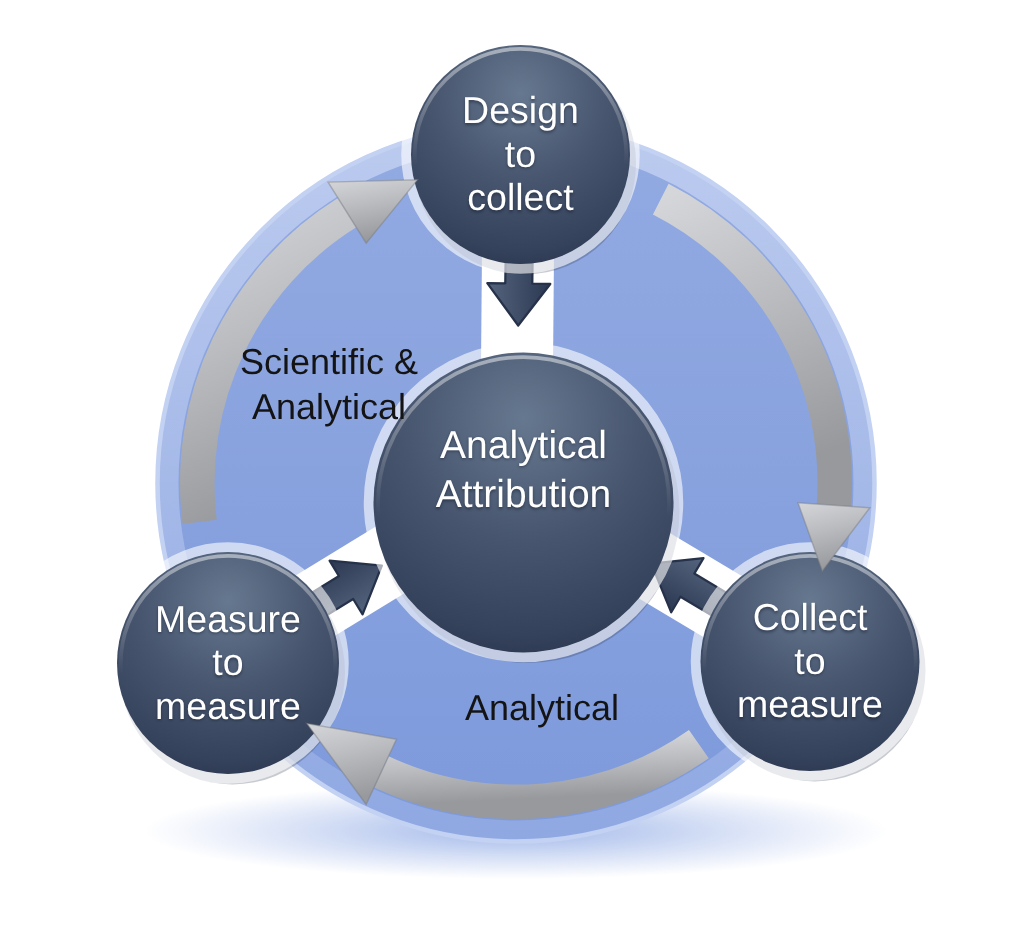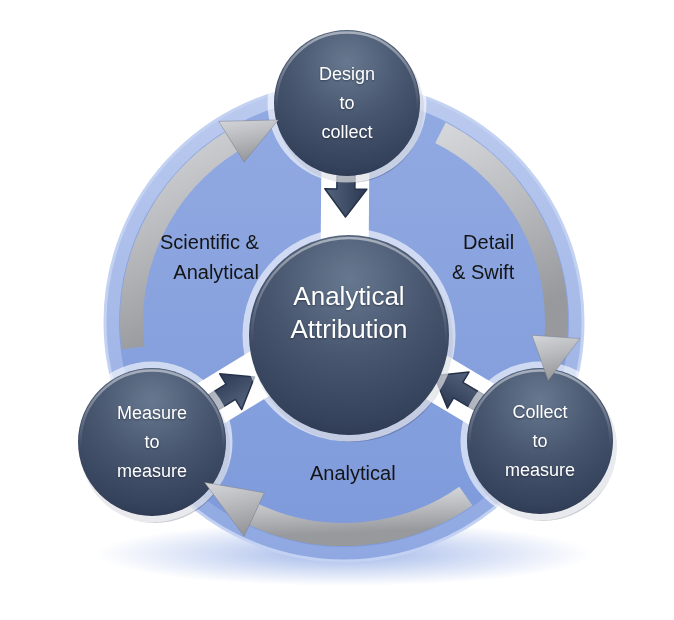--- a/index.html
+++ b/index.html
@@ -2,25 +2,25 @@
 <html><head>
 <meta charset="utf-8">
 <style>
   html,body{margin:0;padding:0;background:#ffffff;}
   .stage{
     position:relative;width:674px;height:620px;overflow:hidden;background:#ffffff;
     font-family:"Liberation Sans", sans-serif;
   }
   .stage svg{position:absolute;left:0;top:0;}
   .sector-label{
-    position:absolute;color:#141414;font-size:20px;line-height:30px;
-    white-space:nowrap;text-align:right;
+    position:absolute;color:#141414;font-size:24px;line-height:30px;
+    white-space:nowrap;text-align:center;
   }
   .node-label{
-    position:absolute;color:#ffffff;text-align:center;font-size:18px;line-height:29px;
+    position:absolute;color:#ffffff;text-align:center;font-size:25px;line-height:29px;
     text-shadow:0 1px 2px rgba(10,18,34,.45);white-space:nowrap;
   }
   .node-label.center{font-size:26px;line-height:33px;}
 </style>
 </head>
 <body>
 
 <div class="stage">
 
   <svg width="674" height="620" viewBox="0 0 674 620">
@@ -115,24 +115,20 @@
 
       <path d="M 465.9 496.1 A 212.5 212.5 0 0 1 254.2 514.6" fill="none" stroke="url(#gRing)" stroke-width="23"></path>
       <polygon points="244.1,536.3 264.3,492.8 204.6,482.4" fill="url(#gRing)" stroke="rgba(120,122,126,0.45)" stroke-width="1"></polygon>
     </g>
   </svg>
 
   <div class="sector-label" style="left:160px;top:227px;">
     <div>Scientific &amp;</div>
     <div>Analytical</div>
   </div>
-  <div class="sector-label" style="left:452px;top:227px;">
-    <div>Detail</div>
-    <div>&amp; Swift</div>
-  </div>
   <div class="sector-label" style="left:310px;top:458px;">
     <div>Analytical</div>
   </div>
 
   <div class="node-label" style="left:277px;top:60px;width:140px;">
     <div>Design</div>
     <div>to</div>
     <div>collect</div>
   </div>
   <div class="node-label" style="left:470px;top:398px;width:140px;">

